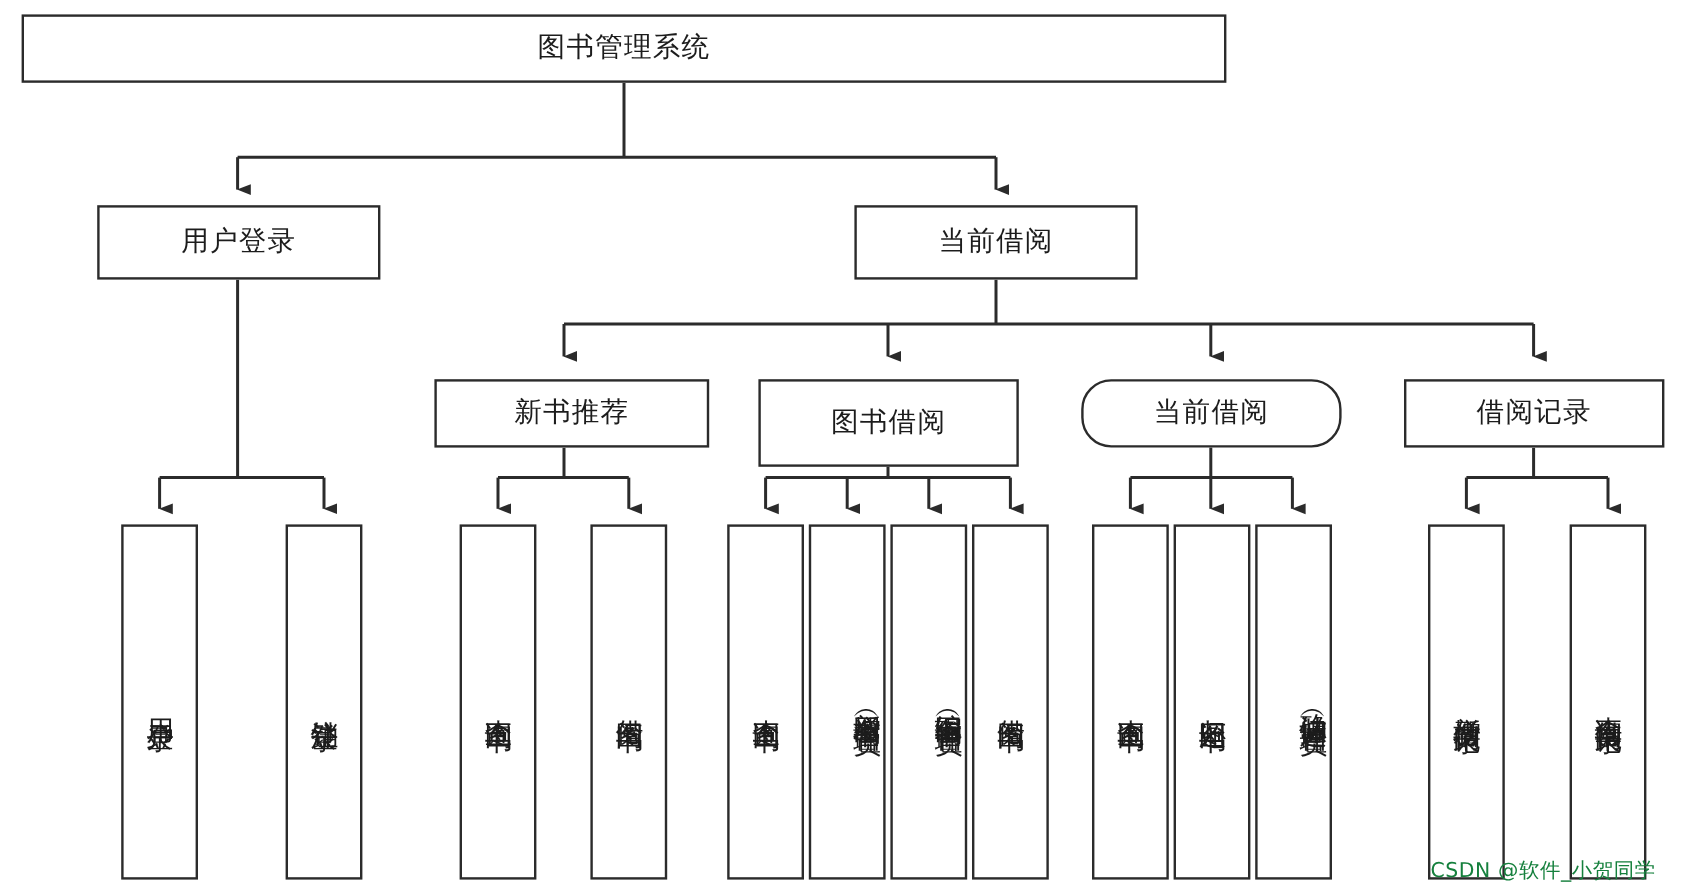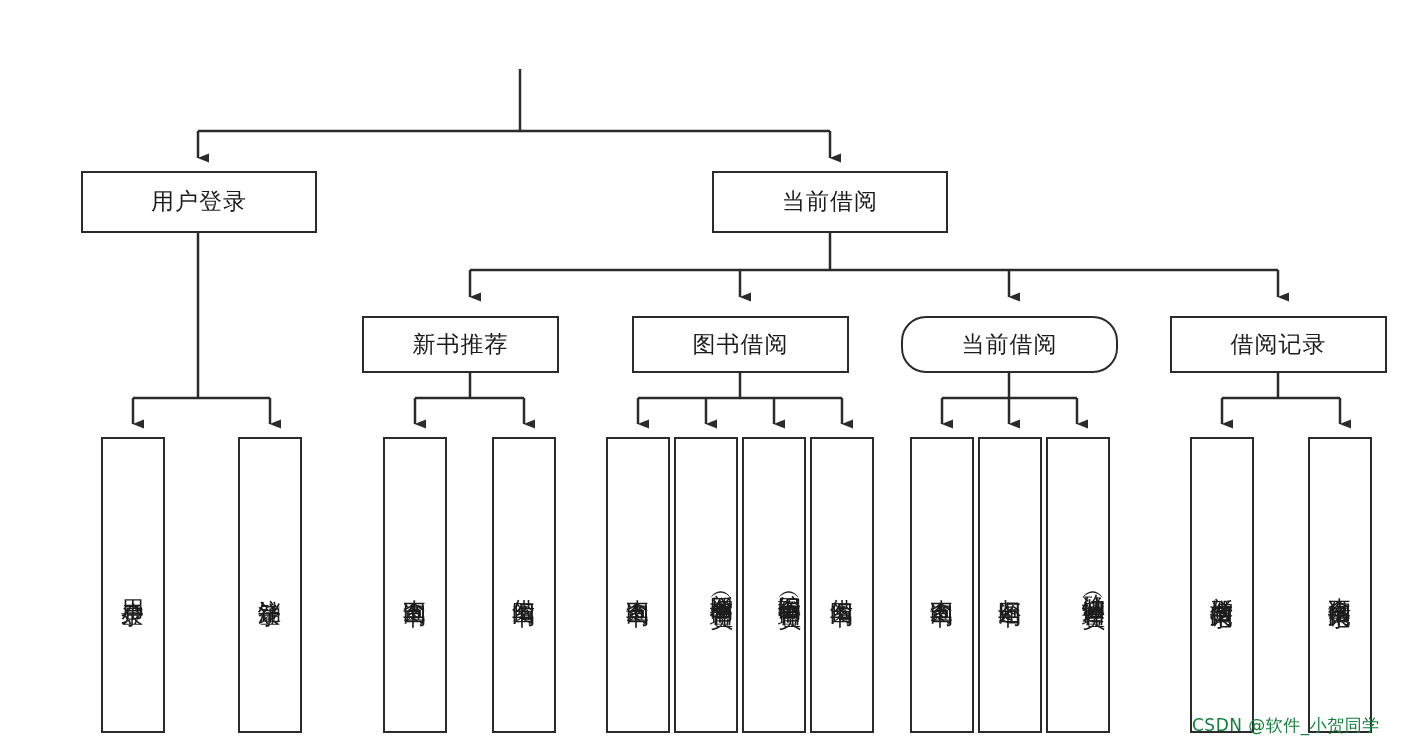--- a/index.html
+++ b/index.html
@@ -111,26 +111,27 @@
       <path d="M1077,398 L1077,424" marker-end="url(#arr)"></path>
 
       <path d="M1278,373 L1278,398"></path>
       <path d="M1222,398 L1340,398"></path>
       <path d="M1222,398 L1222,424" marker-end="url(#arr)"></path>
       <path d="M1340,398 L1340,424" marker-end="url(#arr)"></path>
 
     </g>
   </svg>
 
+  <div class="node horiz" style="left:18px; top:12px; width:1004px; height:57px;">图书管理系统</div>
 
   <div class="node horiz" style="left:81px; top:171px; width:236px; height:62px;">用户登录</div>
   <div class="node horiz" style="left:712px; top:171px; width:236px; height:62px;">当前借阅</div>
 
-  <div class="node horiz" style="left:362px; top:316px; width:197px; height:57px;">新书推荐</div>
-  <div class="node horiz" style="left:632px; top:316px; width:217px; height:57px;">图书借阅</div>
+  <div class="node horiz" style="left:362px; top:316px; width:229px; height:57px;">新书推荐</div>
+  <div class="node horiz" style="left:632px; top:316px; width:217px; height:73px;">图书借阅</div>
   <div class="node horiz" style="left:901px; top:316px; width:217px; height:57px;border-radius:25px;">当前借阅</div>
   <div class="node horiz" style="left:1170px; top:316px; width:217px; height:57px;">借阅记录</div>
 
   <div class="node vert short" style="left:101px; top:437px; width:64px; height:296px;">用户登录</div>
   <div class="node vert short" style="left:238px; top:437px; width:64px; height:296px;">注销登录</div>
 
   <div class="node vert short" style="left:383px; top:437px; width:64px; height:296px;">查询图书</div>
   <div class="node vert short" style="left:492px; top:437px; width:64px; height:296px;">借阅图书</div>
 
   <div class="node vert short" style="left:606px; top:437px; width:64px; height:296px;">查询图书</div>

